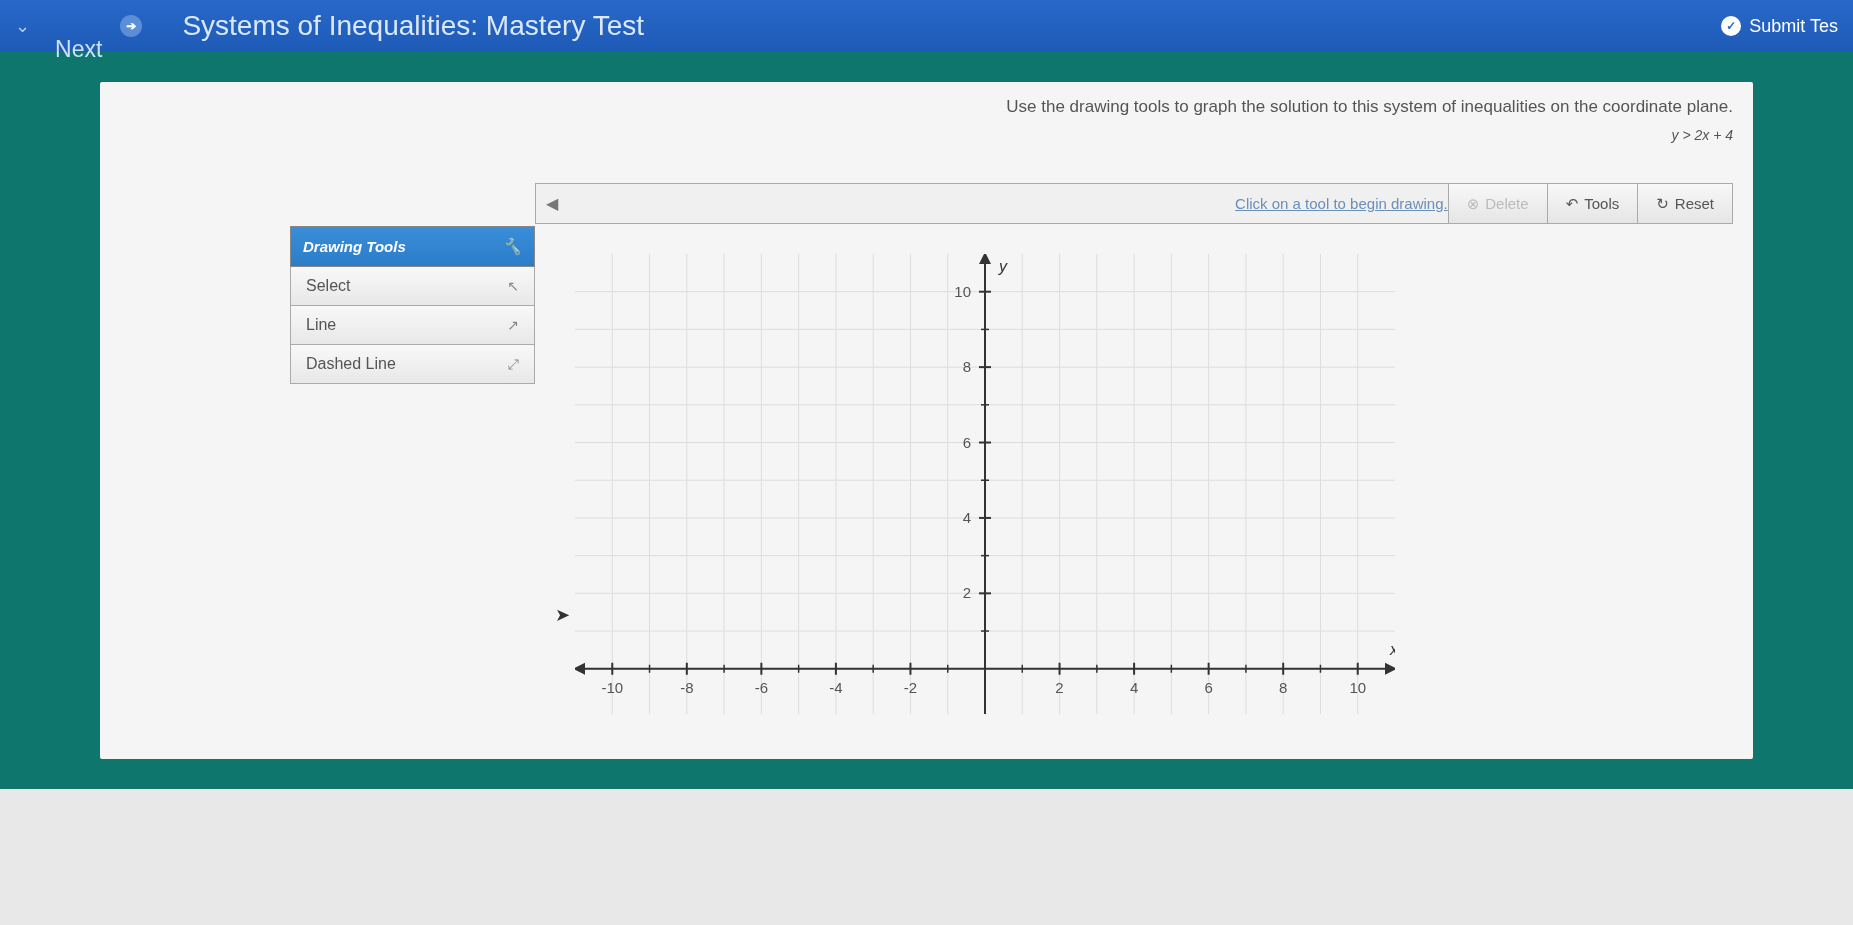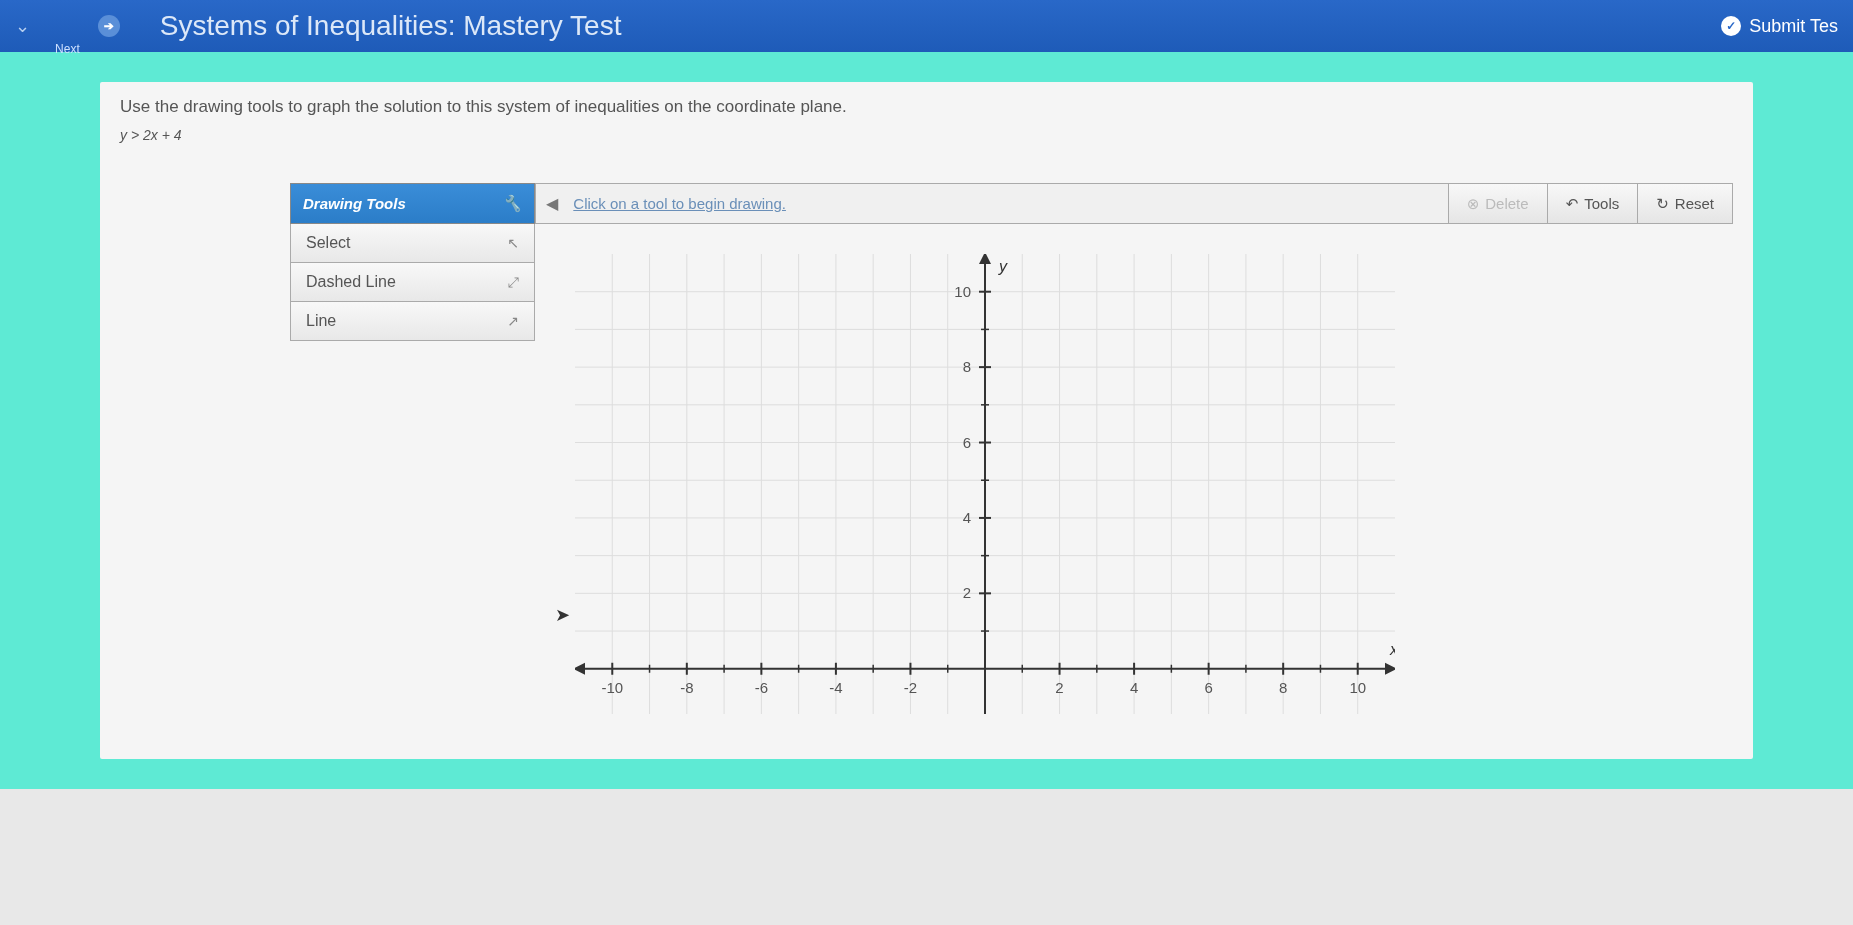--- a/index.html
+++ b/index.html
@@ -29,21 +29,21 @@
       gap: 10px;
     }
     .chevron-down {
       color: #b8d0f0;
       font-size: 18px;
       margin-right: 15px;
       cursor: pointer;
     }
     .next-btn {
       color: #cce0ff;
-      font-size: 12px;
+      font-size: 23px;
       margin-right: 8px;
       margin-top: 46px;
     }
     .circle-arrow {
       width: 22px;
       height: 22px;
       border-radius: 50%;
       background: #5a8fd8;
       display: inline-flex;
       align-items: center;
@@ -73,21 +73,22 @@
       background: #fff;
       color: #2968c8;
       display: inline-flex;
       align-items: center;
       justify-content: center;
       font-size: 12px;
       font-weight: bold;
     }
     .content-area {
       padding: 30px 100px;
-      background: #5eead4;
+      background: #0f766e;
+      text-align: right;
     }
     .question-panel {
       background: #f5f5f5;
       padding: 15px 20px;
       border-radius: 2px;
     }
     .instruction {
       color: #555;
       font-size: 17px;
       margin-bottom: 10px;
@@ -99,20 +100,21 @@
       margin-bottom: 4px;
     }
     .workspace {
       display: flex;
       margin-top: 40px;
       margin-left: 170px;
       gap: 0;
     }
     .tools-panel {
       width: 245px;
+      margin-top: 43px;
     }
     .tools-header {
       background: linear-gradient(to bottom, #3a8dd8, #2b7dc8);
       color: #fff;
       padding: 10px 12px;
       font-size: 15px;
       font-weight: bold;
       font-style: italic;
       display: flex;
       justify-content: space-between;
@@ -218,26 +220,26 @@
       <div class="tools-panel">
         <div class="tools-header">
           <span>Drawing Tools</span>
           <span class="wrench-icon">🔧</span>
         </div>
         <div class="tool-item">
           <span>Select</span>
           <span class="tool-icon">↖</span>
         </div>
         <div class="tool-item">
+          <span>Line</span>
+          <span class="tool-icon">↗</span>
+        </div>
+        <div class="tool-item">
           <span>Dashed Line</span>
           <span class="tool-icon">⤢</span>
-        </div>
-        <div class="tool-item">
-          <span>Line</span>
-          <span class="tool-icon">↗</span>
         </div>
       </div>
 
       <div class="canvas-area">
         <div class="canvas-toolbar">
           <span class="collapse-arrow">◀</span>
           <span class="hint-text">Click on a tool to begin drawing.</span>
           <div class="toolbar-btn disabled">
             <span>⊗</span>
             <span>Delete</span>

